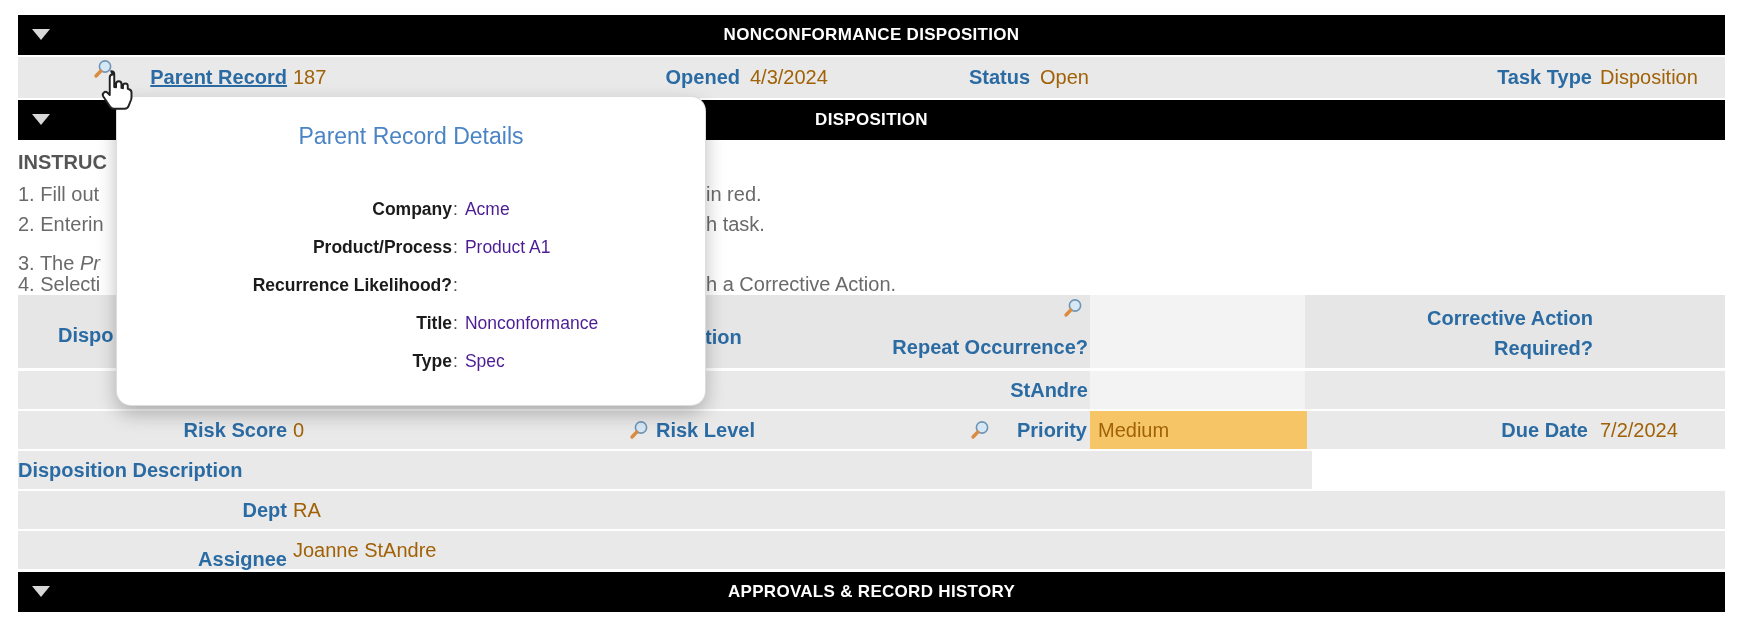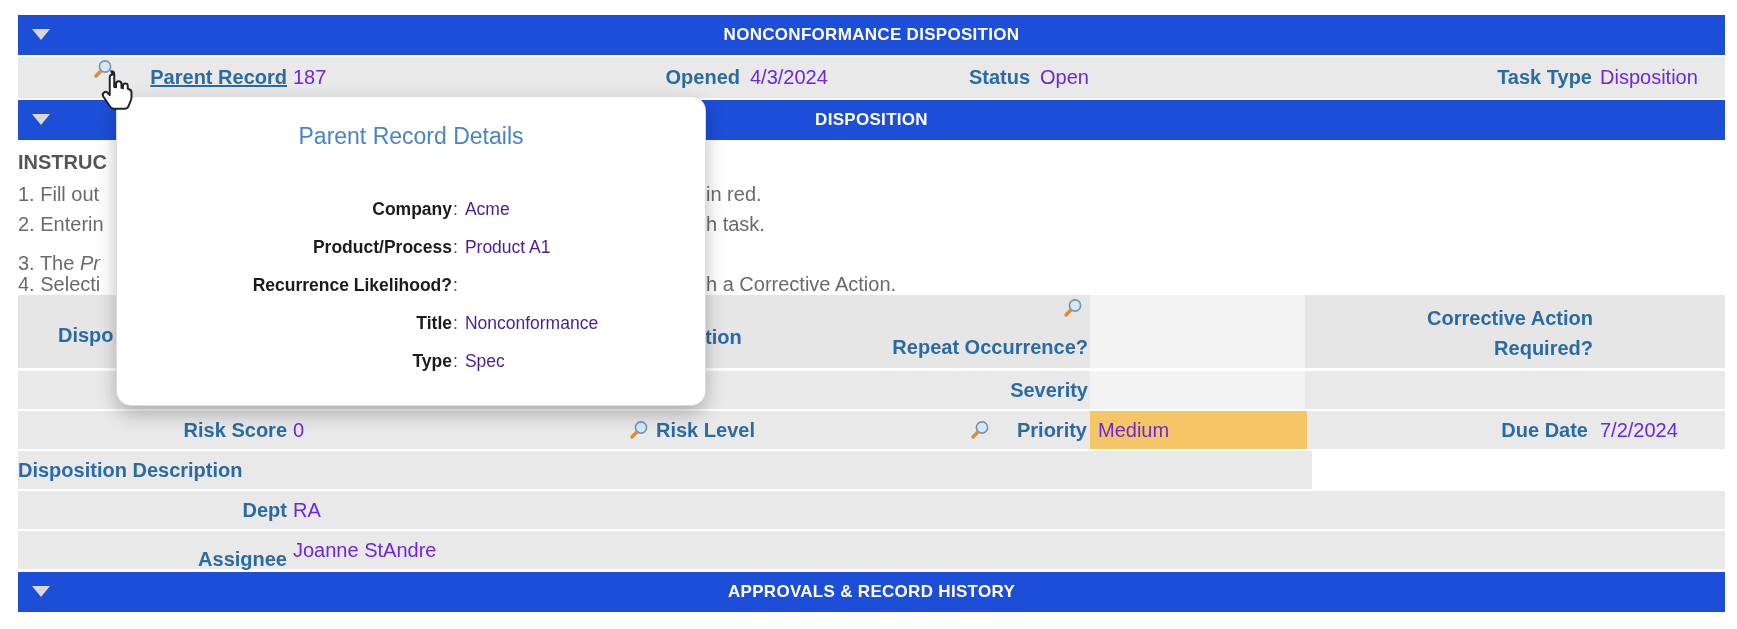--- a/index.html
+++ b/index.html
@@ -1,32 +1,32 @@
 <!DOCTYPE html>
 <html><head>
 <meta charset="utf-8">
 <style>
   html,body{margin:0;padding:0;background:#ffffff;}
   body{font-family:"Liberation Sans", sans-serif;}
   .canvas{position:relative;width:1737px;height:629px;background:#fff;overflow:hidden;}
 
   
-  .bar{position:absolute;left:18px;width:1707px;height:40px;background:#1d4ed8;
+  .bar{position:absolute;left:18px;width:1707px;height:40px;background:#000000;
        display:flex;align-items:center;justify-content:center;}
   .bar-title{color:#ffffff;font-weight:bold;font-size:17px;letter-spacing:.3px;}
   .tri{position:absolute;left:18px;top:15px;width:0;height:0;
        border-left:9px solid transparent;border-right:9px solid transparent;
        border-top:11px solid #d8d8d8;}
 
   
   .row{position:absolute;left:18px;width:1707px;background:#e9e9e9;}
 
   .t{position:absolute;height:26px;line-height:26px;font-size:20px;white-space:nowrap;}
   .lbl{color:#2b6ba3;font-weight:bold;}
-  .val{color:#6d28d9;}
+  .val{color:#a16207;}
   .frag{color:#2b6ba3;font-weight:bold;}
   .instr{color:#6a6a6a;}
   .instr-h{color:#555555;font-weight:bold;}
   .link{text-decoration:underline;text-decoration-thickness:2px;cursor:pointer;}
 
   .icon{position:absolute;}
 
   
   .cell{position:absolute;}
   .cell-light{background:#f3f3f3;}
@@ -98,21 +98,21 @@
     <circle cx="13" cy="8.5" r="5.6" fill="#d6e7f5" stroke="#6f94b5" stroke-width="1.6"></circle>
     <path d="M8.8 13 L4 18" stroke="#d98c3f" stroke-width="3.4" stroke-linecap="round"></path>
   </svg>
   <span class="t lbl" style="top:334px;right:649px;">Repeat Occurrence?</span>
 
   <span class="t lbl" style="top:305px;right:144px;">Corrective Action</span>
   <span class="t lbl" style="top:335px;right:144px;">Required?</span>
 
   <div class="row" style="top:371px;height:38px;"></div>
   <div class="cell cell-light" style="left:1090px;top:371px;width:215px;height:38px;"></div>
-  <span class="t lbl" style="top:377px;right:649px;">Severity</span>
+  <span class="t lbl" style="top:377px;right:649px;">StAndre</span>
 
   <div class="row" style="top:411px;height:38px;"></div>
   <div class="cell cell-orange" style="left:1090px;top:411px;width:217px;height:38px;"></div>
 
   <span class="t lbl" style="top:417px;right:1450px;">Risk Score</span>
   <span class="t val" style="top:417px;left:293px;">0</span>
 
   <svg class="icon" style="left:628px;top:419px;" width="22" height="22" viewBox="0 0 22 22">
     <circle cx="13" cy="8.5" r="5.6" fill="#d6e7f5" stroke="#6f94b5" stroke-width="1.6"></circle>
     <path d="M8.8 13 L4 18" stroke="#d98c3f" stroke-width="3.4" stroke-linecap="round"></path>

